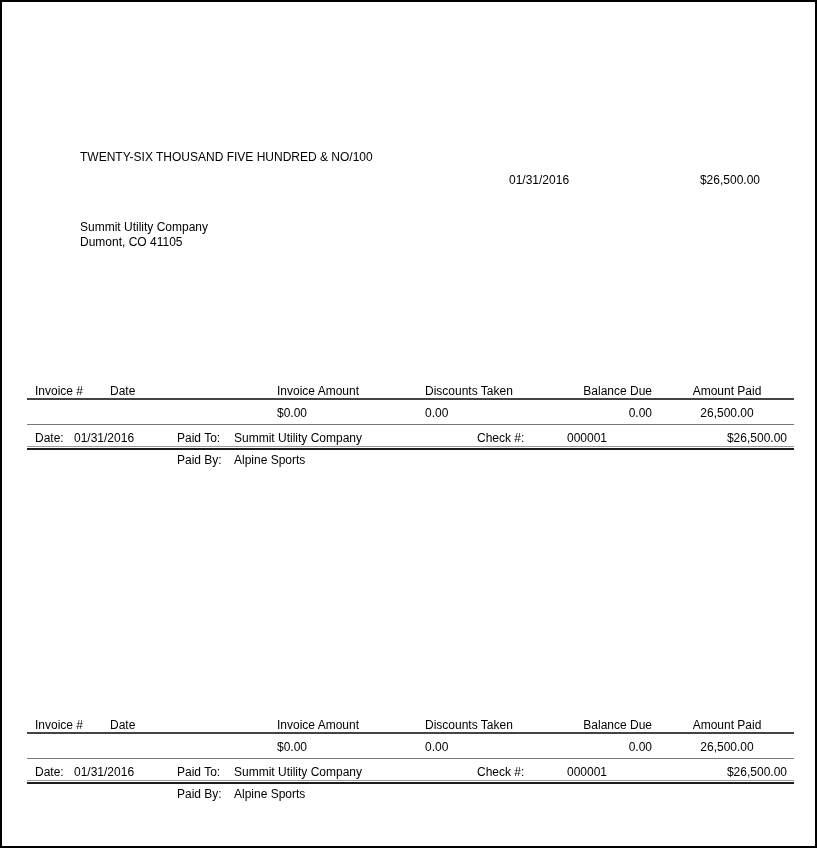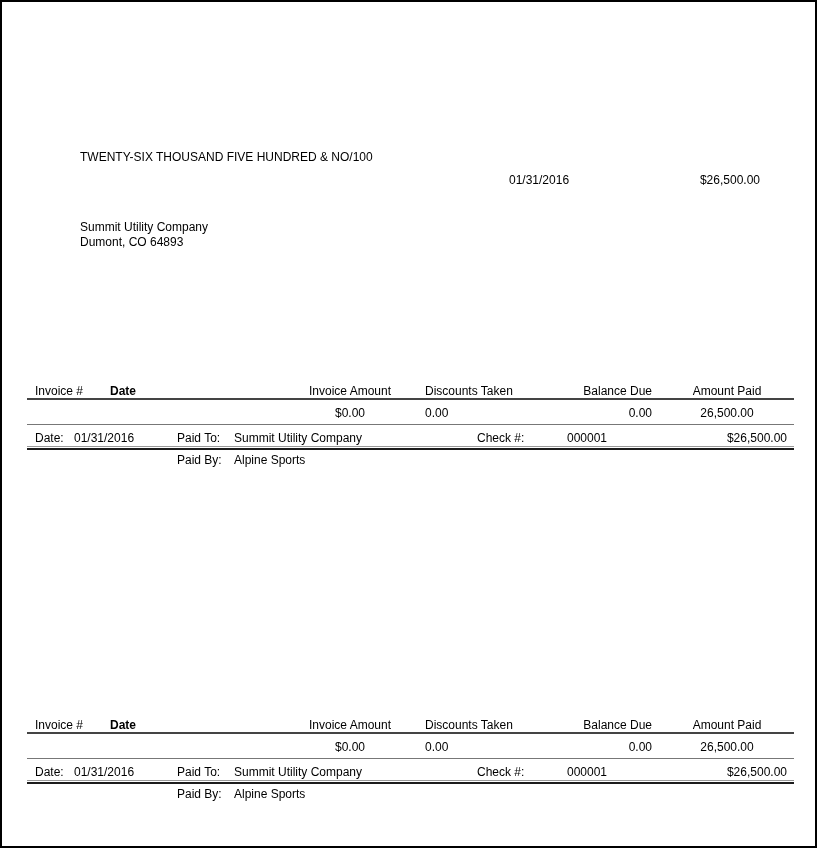--- a/index.html
+++ b/index.html
@@ -32,22 +32,22 @@
   .stub .hdr-row  { position: absolute; top: 2px;  left: 0; width: 100%; height: 14px; }
   .stub .line-1   { position: absolute; top: 16px; left: 0; width: 100%; height: 2px; background: #444444; }
   .stub .val-row  { position: absolute; top: 24px; left: 0; width: 100%; height: 14px; }
   .stub .line-2   { position: absolute; top: 42px; left: 0; width: 100%; height: 1px; background: #777777; }
   .stub .date-row { position: absolute; top: 49px; left: 0; width: 100%; height: 14px; }
   .stub .line-3   { position: absolute; top: 64px; left: 0; width: 100%; height: 4px;
                     border-top: 1px solid #999999; border-bottom: 2px solid #1c1c1c; }
   .stub .pb-row   { position: absolute; top: 71px; left: 0; width: 100%; height: 14px; }
 
   .stub .c-invnum   { position: absolute; left: 8px; }
-  .stub .c-date     { position: absolute; left: 83px; font-weight: bold; }
-  .stub .c-invamt   { position: absolute; left: 250px; width: 146px; text-align: center; }
+  .stub .c-date     { position: absolute; left: 83px; }
+  .stub .c-invamt   { position: absolute; left: 250px; width: 146px; text-align: left; }
   .stub .c-disc     { position: absolute; left: 398px; width: 100px; text-align: left; }
   .stub .c-bal      { position: absolute; left: 515px; width: 110px; text-align: right; }
   .stub .c-paid     { position: absolute; left: 640px; width: 120px; text-align: center; }
 
   .stub .d-datelbl  { position: absolute; left: 8px; }
   .stub .d-date     { position: absolute; left: 47px; }
   .stub .d-paidtolbl{ position: absolute; left: 150px; }
   .stub .d-paidto   { position: absolute; left: 207px; }
   .stub .d-chklbl   { position: absolute; left: 450px; }
   .stub .d-chkno    { position: absolute; left: 540px; }
@@ -55,21 +55,21 @@
 </style>
 </head>
 <body>
 
 <div class="page">
 
   <div class="abs amount-words">TWENTY-SIX THOUSAND FIVE HUNDRED &amp; NO/100</div>
   <div class="abs check-date">01/31/2016</div>
   <div class="abs check-amount">$26,500.00</div>
   <div class="abs payee-name">Summit Utility Company</div>
-  <div class="abs payee-city">Dumont, CO  64893</div>
+  <div class="abs payee-city">Dumont, CO  41105</div>
 
   <div class="stub stub-1">
     <div class="hdr-row">
       <span class="c-invnum">Invoice #</span>
       <span class="c-date">Date</span>
       <span class="c-invamt">Invoice Amount</span>
       <span class="c-disc">Discounts Taken</span>
       <span class="c-bal">Balance Due</span>
       <span class="c-paid">Amount Paid</span>
     </div>

